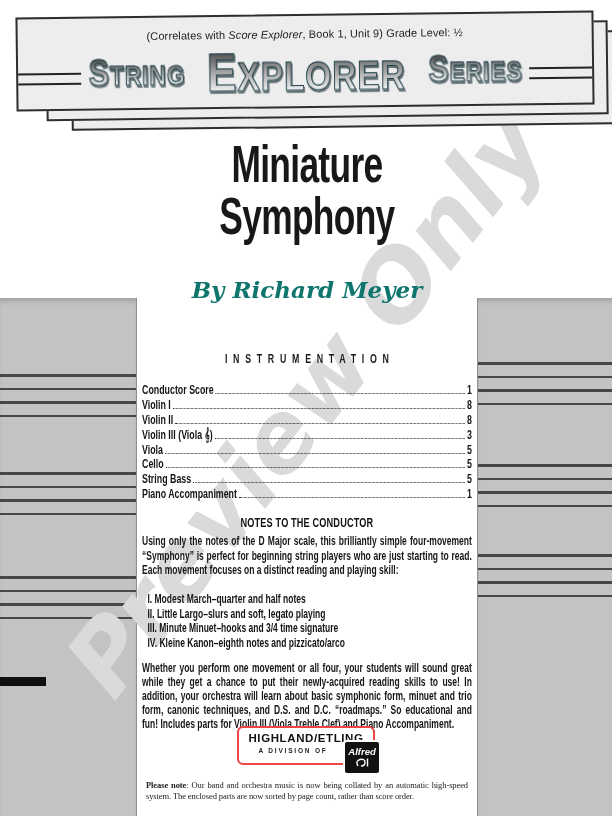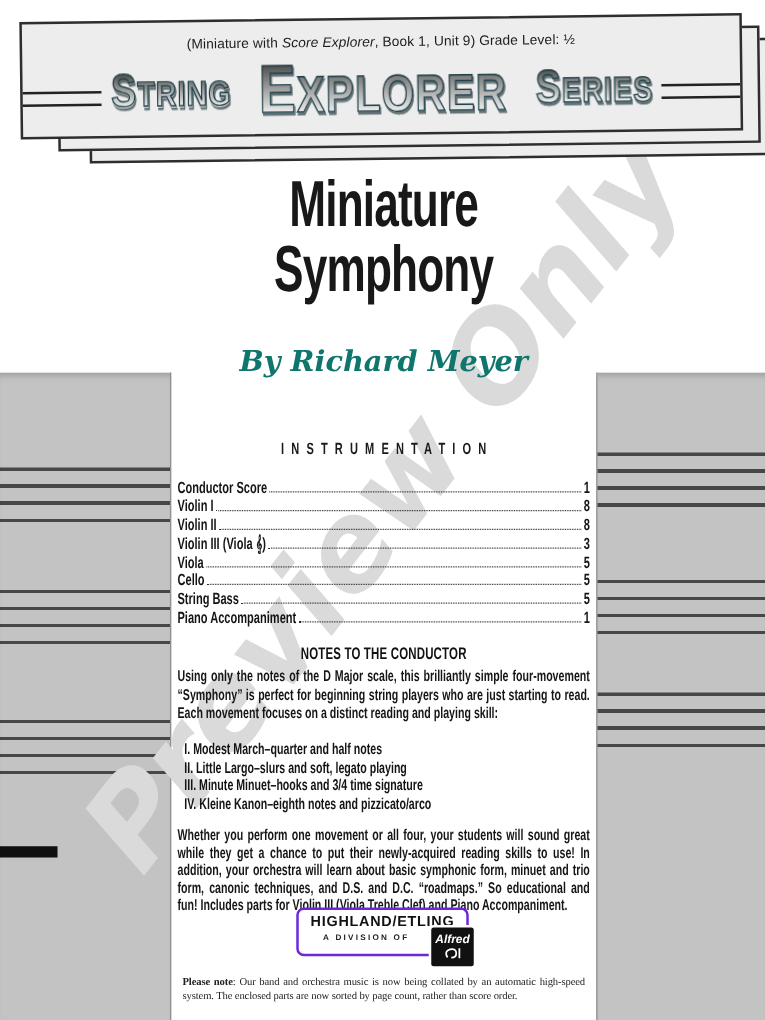--- a/index.html
+++ b/index.html
@@ -101,21 +101,21 @@
     margin-top:4px; text-align:justify; font-size:12.5px; font-weight:700;
     line-height:14.6px; color:#161616;
   }
   #movements { margin-top:14px; padding-left:8px; }
   .movement { font-size:12.5px; font-weight:700; line-height:14.6px; }
   .para2 { margin-top:11px; line-height:14px; }
 
   
   #publisher { position:absolute; left:237px; top:726px; width:138px; z-index:3; }
   .pub-box {
-    border:2px solid #6d28d9; border-radius:6px; background:#fff;
+    border:2px solid #ef4444; border-radius:6px; background:#fff;
     padding:4px 6px 9px 6px; position:relative;
   }
   .pub-name {
     text-align:center; font-size:11.5px; font-weight:700; letter-spacing:0.6px;
     color:#111; white-space:nowrap;
   }
   .pub-division {
     margin-top:3px; font-size:6.5px; letter-spacing:1.8px; color:#222;
     padding-right:26px; text-align:center; font-weight:700;
   }
@@ -150,21 +150,21 @@
   <div class="edge-group" style="top:256px"></div>
 </div>
 <div class="edge-bar"></div>
 
 <div id="watermark">Preview Only</div>
 
 <div id="banner">
   <div class="blayer b3"></div>
   <div class="blayer b2"></div>
   <div class="blayer b1">
-    <div class="correlates"><span>(Miniature with </span><i>Score Explorer</i><span>, Book 1, Unit 9) Grade Level: ½</span></div>
+    <div class="correlates"><span>(Correlates with </span><i>Score Explorer</i><span>, Book 1, Unit 9) Grade Level: ½</span></div>
     <div class="logo-row">
       <div class="dline"></div>
       <span class="logo-word w-small"><span class="initial">S</span>TRING</span>
       <span class="logo-word w-big"><span class="initial">E</span>XPLORER</span>
       <span class="logo-word w-small"><span class="initial">S</span>ERIES</span>
       <div class="dline"></div>
     </div>
   </div>
 </div>
 

